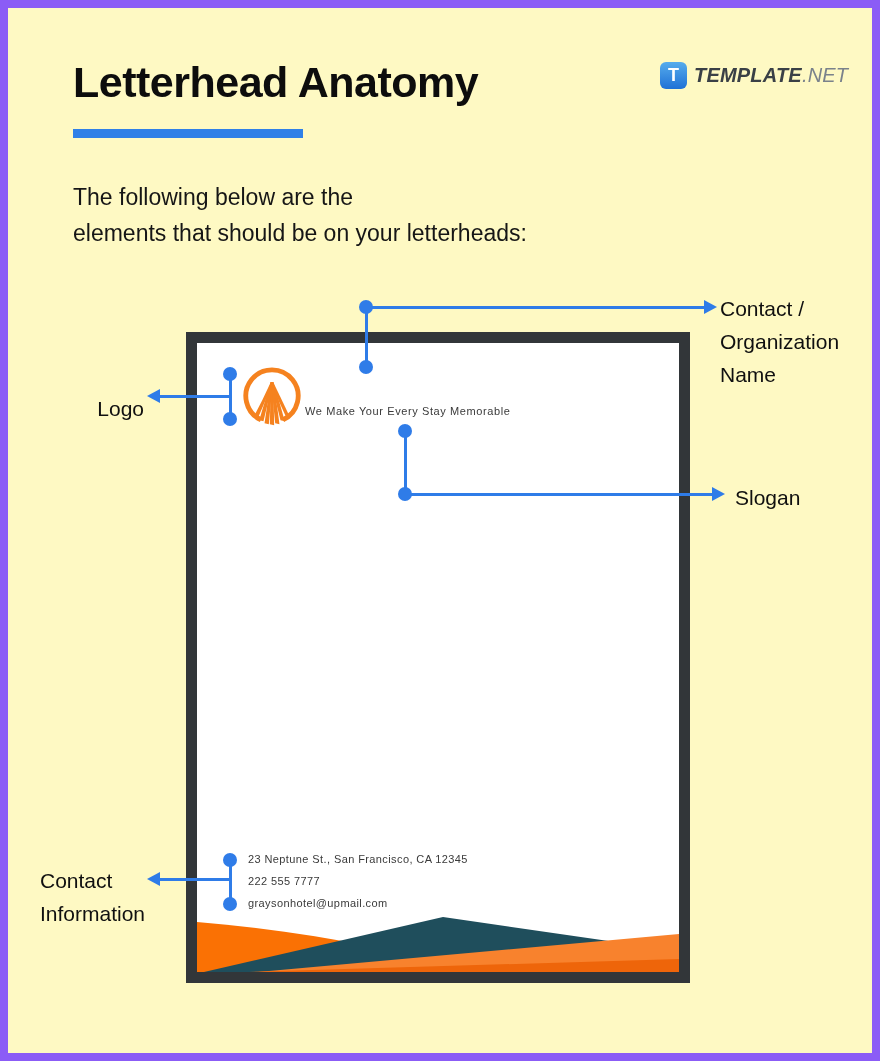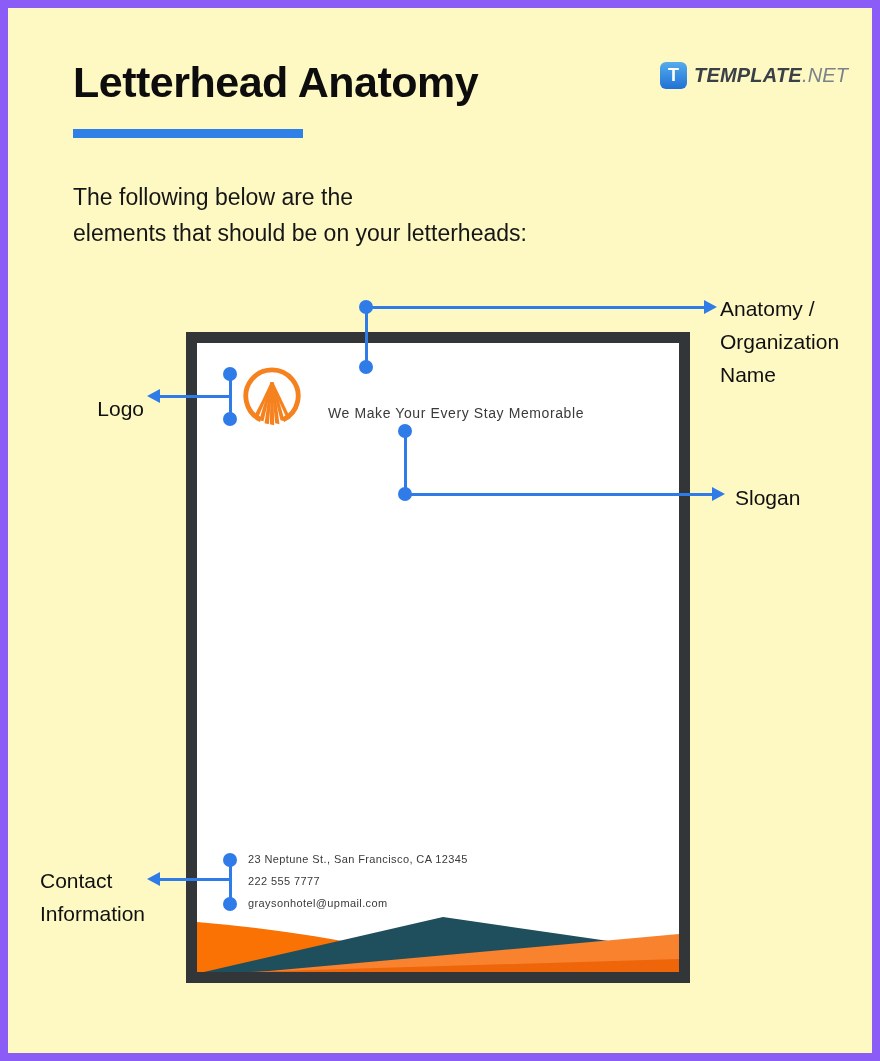--- a/index.html
+++ b/index.html
@@ -29,21 +29,21 @@
   .dot{width:14px;height:14px;border-radius:50%;background:#2F7CE8;}
   .arrow-right{width:0;height:0;border-top:7px solid transparent;border-bottom:7px solid transparent;border-left:13px solid #2F7CE8;}
   .arrow-left{width:0;height:0;border-top:7px solid transparent;border-bottom:7px solid transparent;border-right:13px solid #2F7CE8;}
   
   .doc{left:178px;top:324px;width:504px;height:651px;box-sizing:border-box;
     border:11px solid #323639;background:#FFFFFF;}
   .doc-inner{position:absolute;left:0;top:0;right:0;bottom:0;overflow:hidden;}
   .hotel-logo{position:absolute;left:44px;top:24px;}
   .hotel-name{position:absolute;left:113px;top:36px;font-size:19px;font-weight:700;
     letter-spacing:1.6px;color:#19586C;}
-  .hotel-slogan{position:absolute;left:131px;top:62px;font-size:14px;letter-spacing:0.6px;color:#3A3A3A;}
+  .hotel-slogan{position:absolute;left:108px;top:62px;font-size:11px;letter-spacing:0.6px;color:#3A3A3A;}
   .contact-block{position:absolute;left:51px;top:505px;font-size:11px;letter-spacing:0.4px;
     color:#3A3A3A;line-height:22px;}
   .footer-art{position:absolute;left:0;bottom:0;width:482px;height:62px;display:block;}
 </style>
 </head>
 <body>
 
 <div class="page">
 
   <div class="abs title">Letterhead Anatomy</div>
@@ -94,21 +94,21 @@
 
     </div>
   </div>
 
   <div class="abs vline" style="left:356.5px;top:299px;height:60px;"></div>
   <div class="abs hline" style="left:358px;top:297.5px;width:338px;"></div>
   <div class="abs dot" style="left:351px;top:292px;"></div>
   <div class="abs dot" style="left:351px;top:352px;"></div>
   <div class="abs arrow-right" style="left:696px;top:292px;"></div>
   <div class="abs ann-label" style="left:712px;top:284px;">
-    <div>Anatomy /</div>
+    <div>Contact /</div>
     <div>Organization</div>
     <div>Name</div>
   </div>
 
   <div class="abs vline" style="left:220.5px;top:364px;height:48px;"></div>
   <div class="abs hline" style="left:152px;top:386.5px;width:70px;"></div>
   <div class="abs dot" style="left:215px;top:359px;"></div>
   <div class="abs dot" style="left:215px;top:404px;"></div>
   <div class="abs arrow-left" style="left:139px;top:381px;"></div>
   <div class="abs ann-label" style="left:60px;top:384px;width:76px;text-align:right;">Logo</div>

